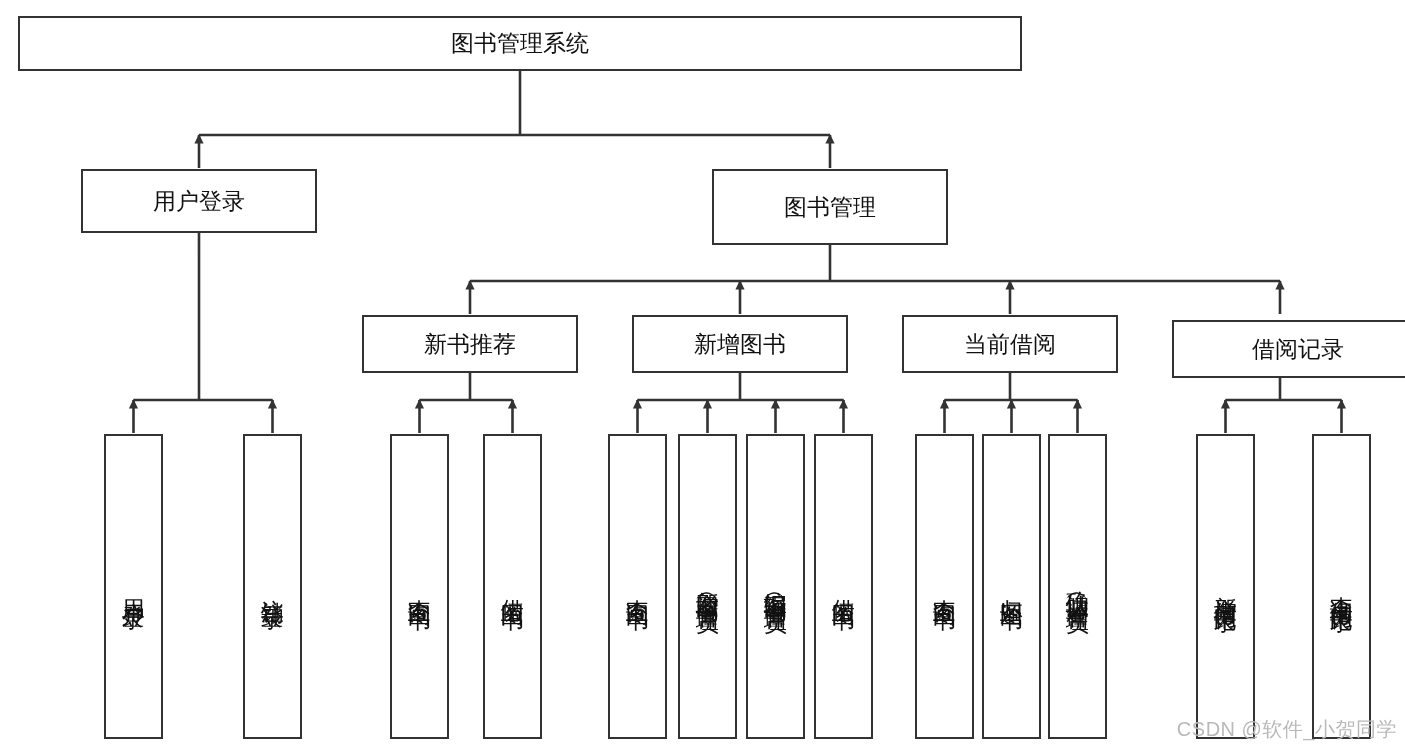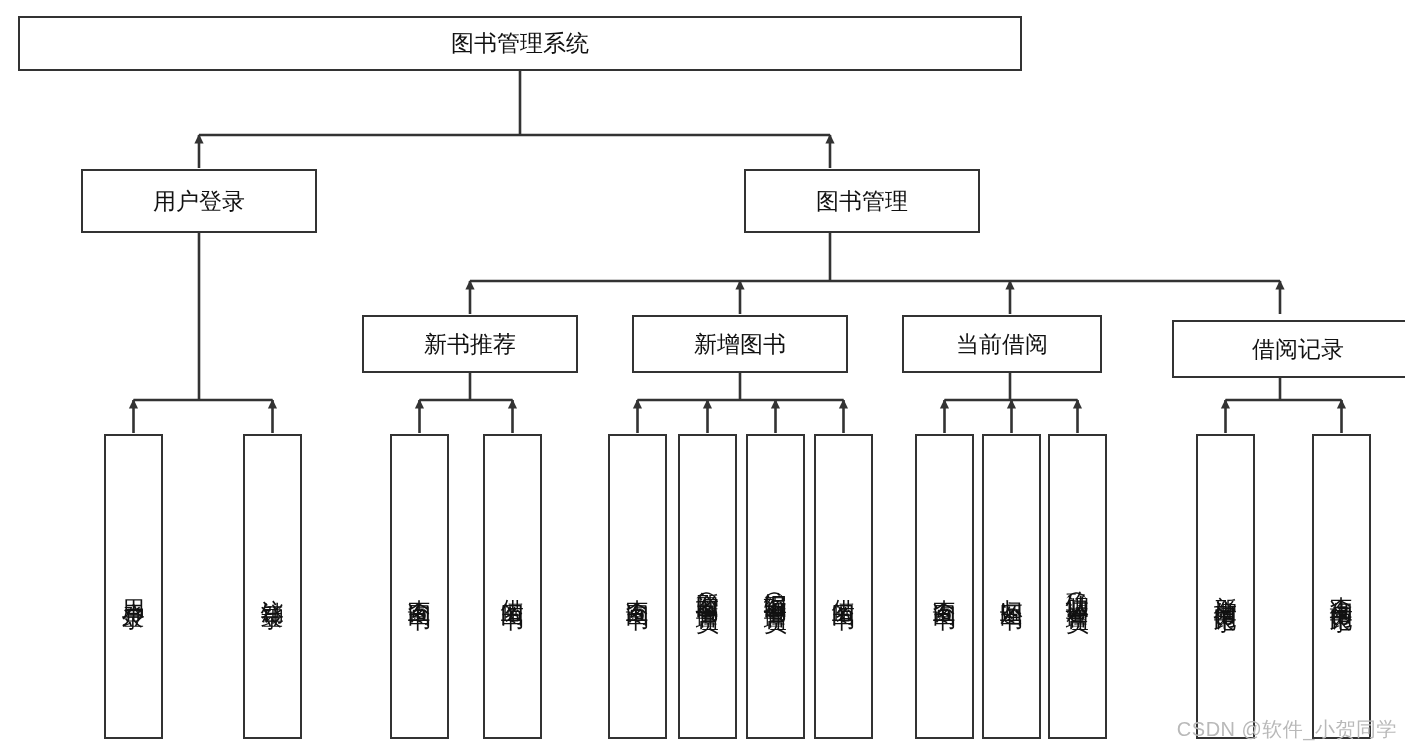--- a/index.html
+++ b/index.html
@@ -64,30 +64,30 @@
       </g>
   </svg>
 
   <div id="nodes-layer">
       <div class="node root" style="left: 18px; top: 16px; width: 1004px; height: 55px;">
         <span class="lbl">图书管理系统</span>
       </div>
       <div class="node h" style="left: 81px; top: 169px; width: 236px; height: 64px;">
         <span class="lbl">用户登录</span>
       </div>
-      <div class="node h" style="left: 744px; top: 169px; width: 236px; height: 64px;">
+      <div class="node h" style="left: 712px; top: 169px; width: 236px; height: 76px;">
         <span class="lbl">图书管理</span>
       </div>
       <div class="node h" style="left: 362px; top: 315px; width: 216px; height: 58px;">
         <span class="lbl">新书推荐</span>
       </div>
       <div class="node h" style="left: 632px; top: 315px; width: 216px; height: 58px;">
         <span class="lbl">新增图书</span>
       </div>
-      <div class="node h" style="left: 902px; top: 315px; width: 200px; height: 58px;">
+      <div class="node h" style="left: 902px; top: 315px; width: 216px; height: 58px;">
         <span class="lbl">当前借阅</span>
       </div>
       <div class="node h" style="left: 1172px; top: 320px; width: 252px; height: 58px;">
         <span class="lbl">借阅记录</span>
       </div>
       <div class="node v" style="left: 104px; top: 434px; width: 59px; height: 305px;">
         <span class="lbl">用户登录</span>
       </div>
       <div class="node v" style="left: 243px; top: 434px; width: 59px; height: 305px;">
         <span class="lbl">注销登录</span>

